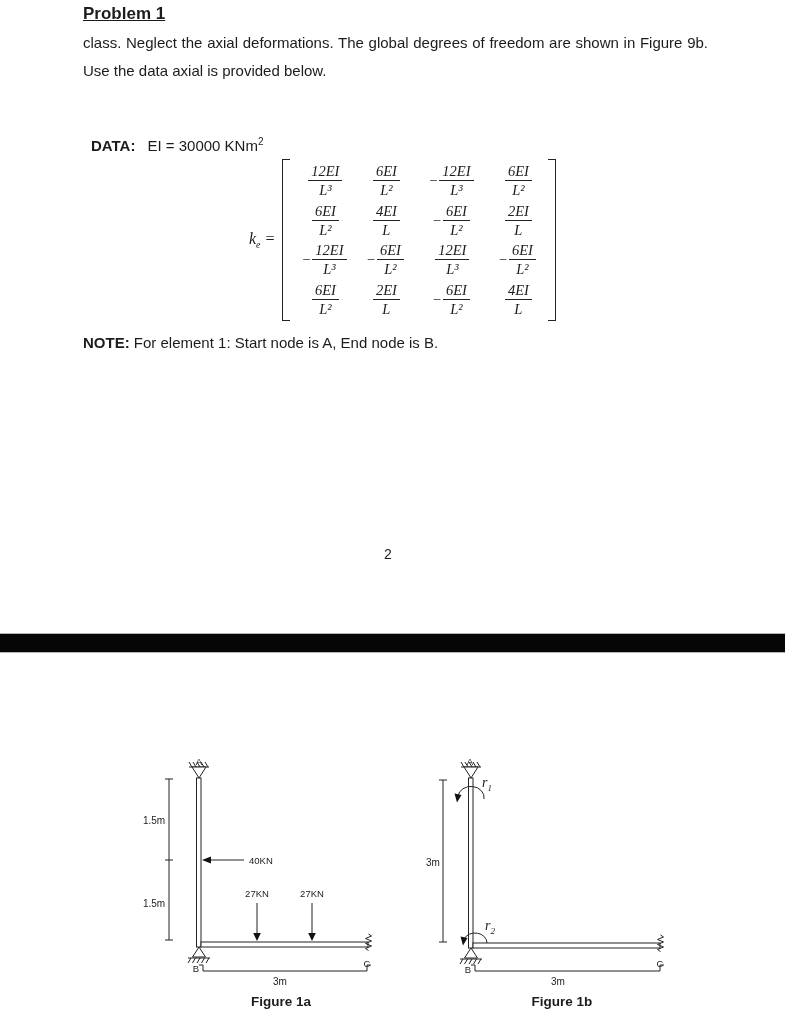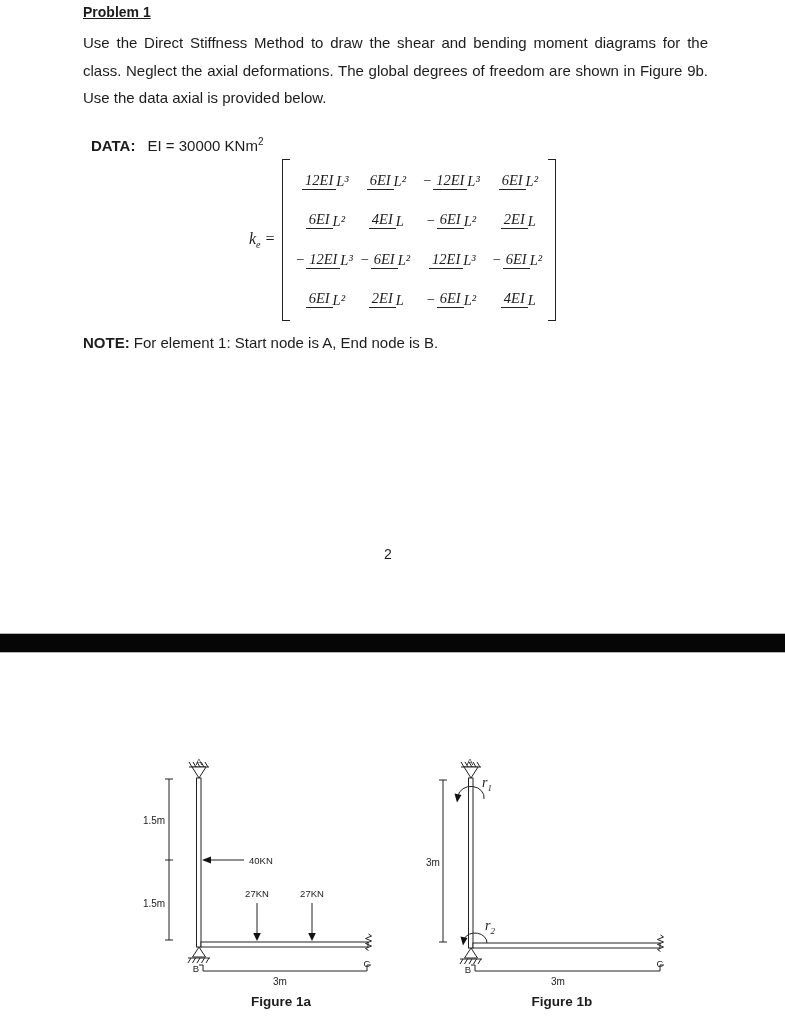--- a/index.html
+++ b/index.html
@@ -3,21 +3,21 @@
 <meta charset="utf-8">
 <style>
   * { margin:0; padding:0; box-sizing:border-box; }
   body { background:#ffffff; }
   #screen {
     position:relative; width:785px; height:1016px; background:#ffffff;
     font-family:"Liberation Sans", sans-serif; color:#1c1c1c; overflow:hidden;
   }
   
   .title {
-    position:absolute; left:83px; top:4px; font-size:14px; font-weight:bold;
+    position:absolute; left:83px; top:4px; font-size:17px; font-weight:bold;
     text-decoration:underline;
   }
   .body-text {
     position:absolute; left:83px; top:29px; width:625px; font-size:15px;
     line-height:27.6px;
   }
   .body-text .just { text-align:justify; text-align-last:justify; }
   .data-line { position:absolute; left:91px; top:136px; font-size:15px;text-align:center; }
   .data-line .lbl { font-weight:bold; }
   .data-line .val { margin-left:12px; }
@@ -32,21 +32,21 @@
   .bracket { width:8px; border:1.6px solid #222; }
   .bracket.left  { border-right:none; }
   .bracket.right { border-left:none; }
   .mat-grid {
     display:grid; grid-template-columns:64px 58px 74px 58px;
     grid-auto-rows:39.5px; align-items:center; justify-items:center;
     padding:2px 2px;
   }
   .cell { display:flex; align-items:center; font-size:14.5px; }
   .sign { margin-right:2px; font-style:normal; }
-  .frac { display:inline-flex; flex-direction:row; align-items:center;text-align:right; }
+  .frac { display:inline-flex; flex-direction:column; align-items:center;text-align:right; }
   .frac .num { padding:0 3px 1px 3px; border-bottom:1.2px solid #222; line-height:16px; }
   .frac .den { line-height:16px; padding-top:1px; }
   
   .note { position:absolute; left:83px; top:329px; font-size:15px; line-height:27.5px; }
   .note .lbl { font-weight:bold; }
   .note .line2 { margin-left:69px; }
   .page-num { position:absolute; left:384px; top:546px; font-size:14px; }
   
   .page-sep {
     position:absolute; left:0; top:633px; width:785px; height:20px;
@@ -65,21 +65,20 @@
 </style>
 </head>
 <body>
 
 <div id="screen">
 
   <div>
     <div class="title">Problem 1</div>
 
     <div class="body-text">
-      <div class="just">Use the Direct Stiffness Method to draw the shear and bending moment diagrams for the</div>
       <div class="just">class. Neglect the axial deformations. The global degrees of freedom are shown in Figure 9b.</div>
       <div>Use the data axial is provided below.</div>
     </div>
 
     <div class="data-line">
       <span class="lbl">DATA:</span><span class="val"><span>EI = 30000 KNm</span><sup>2</sup></span>
     </div>
 
     <div class="matrix-wrap">
       <div class="mat-lhs">

